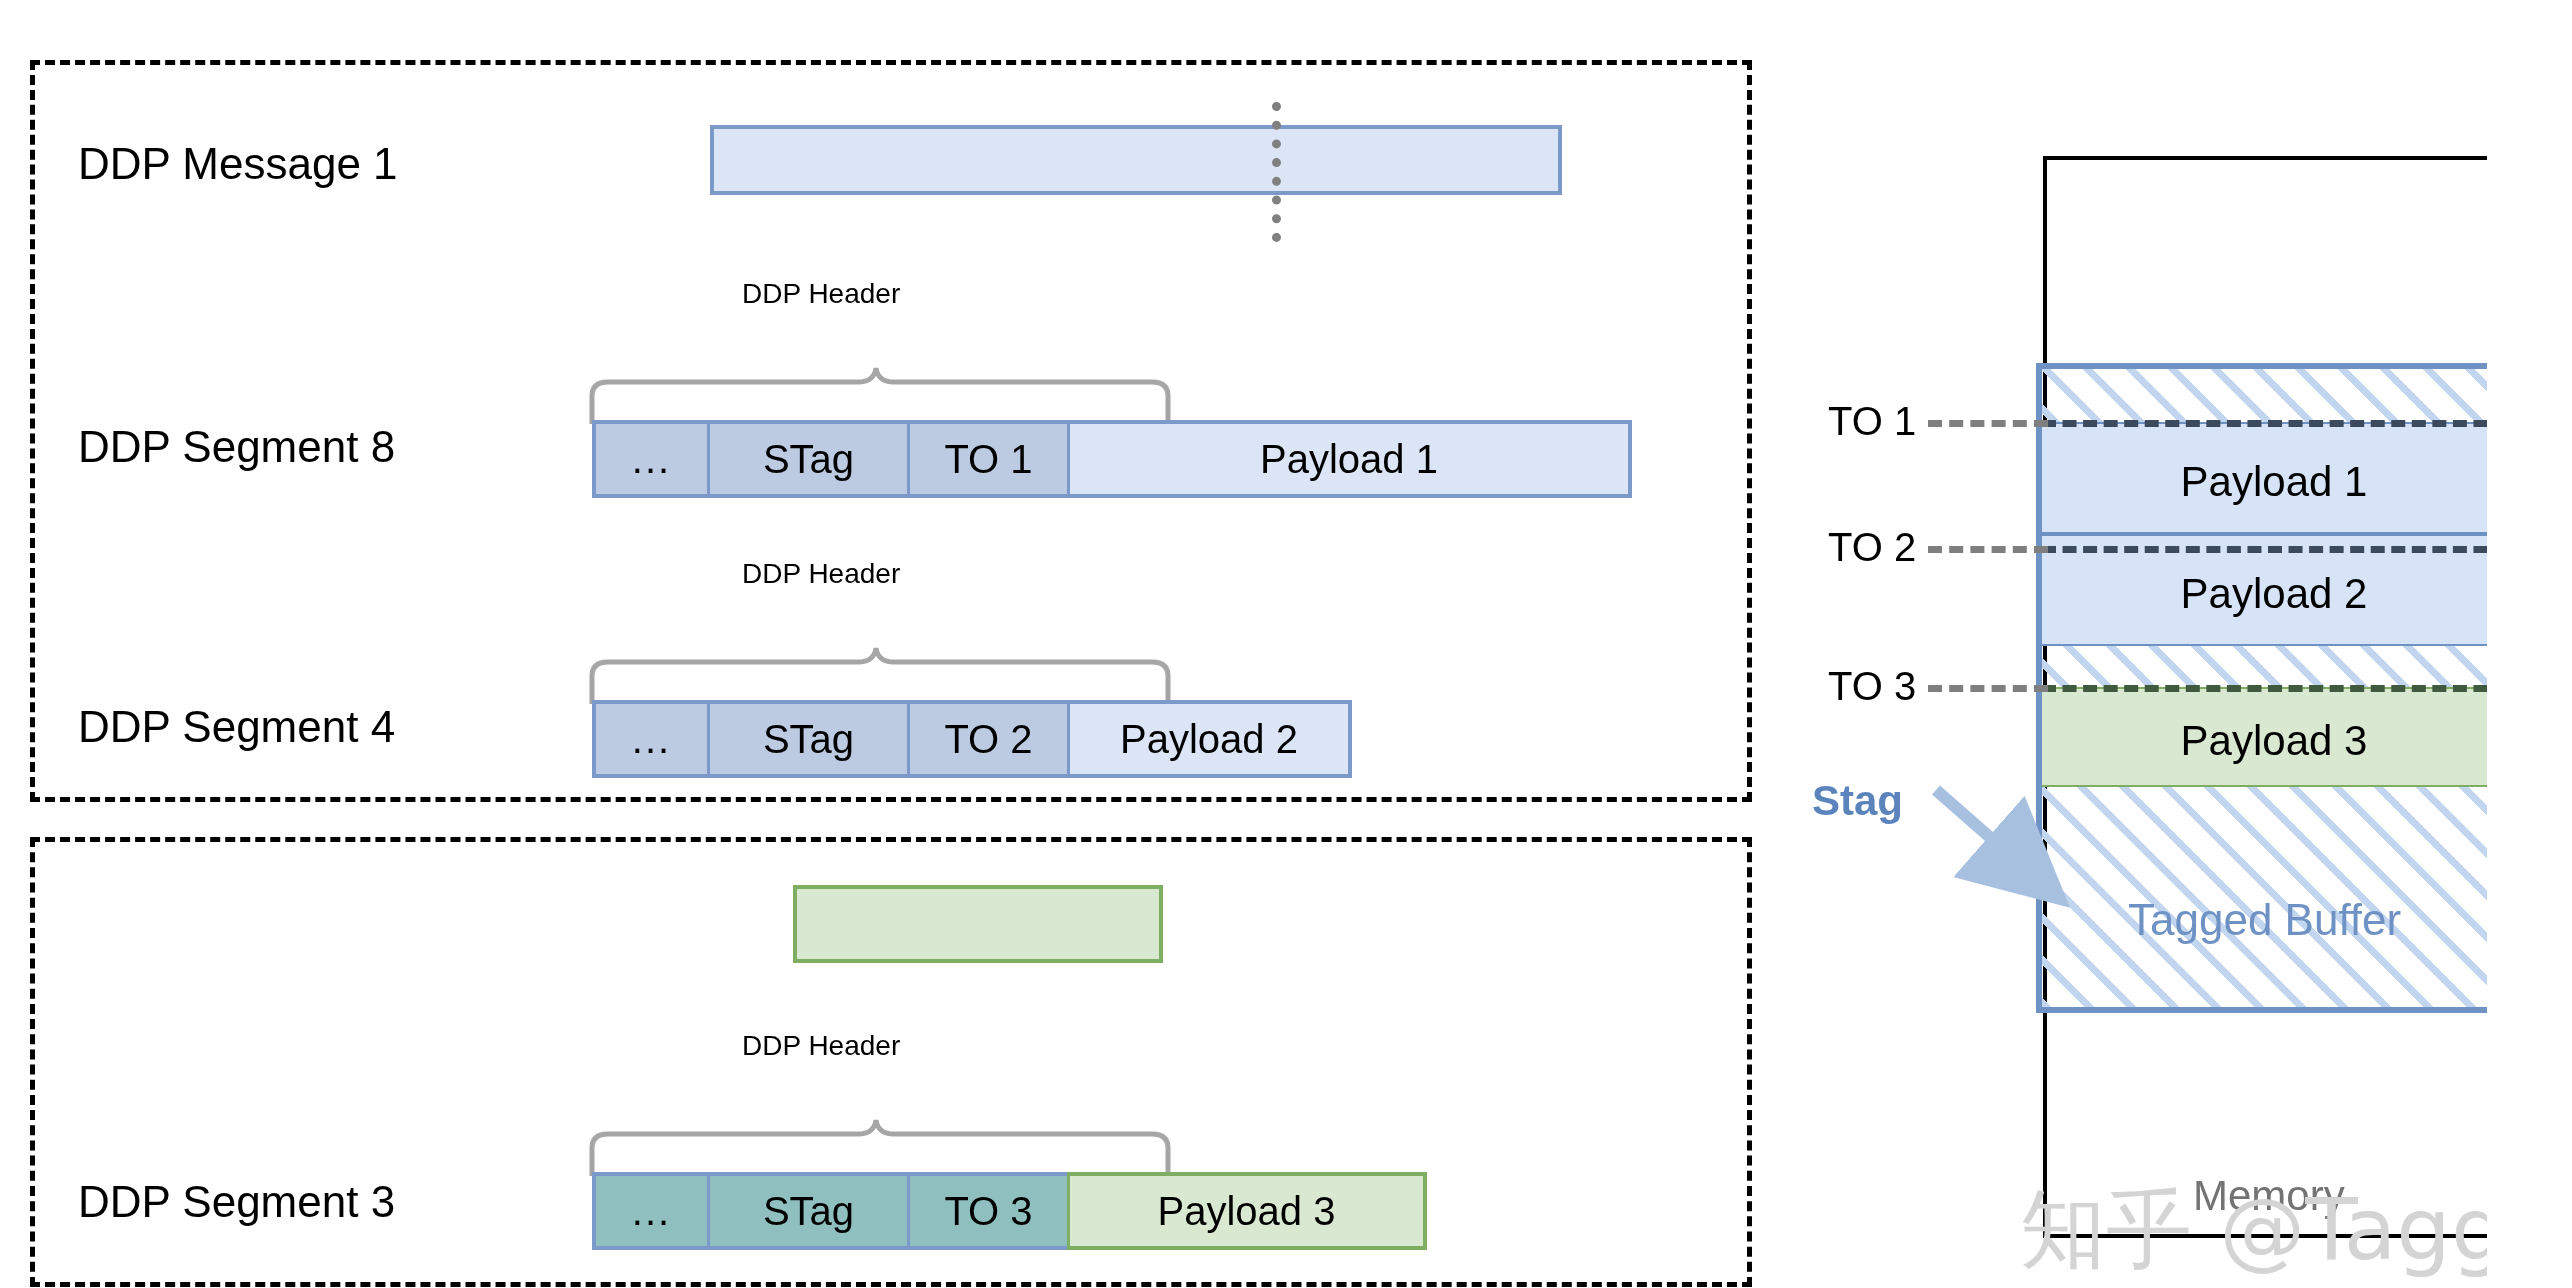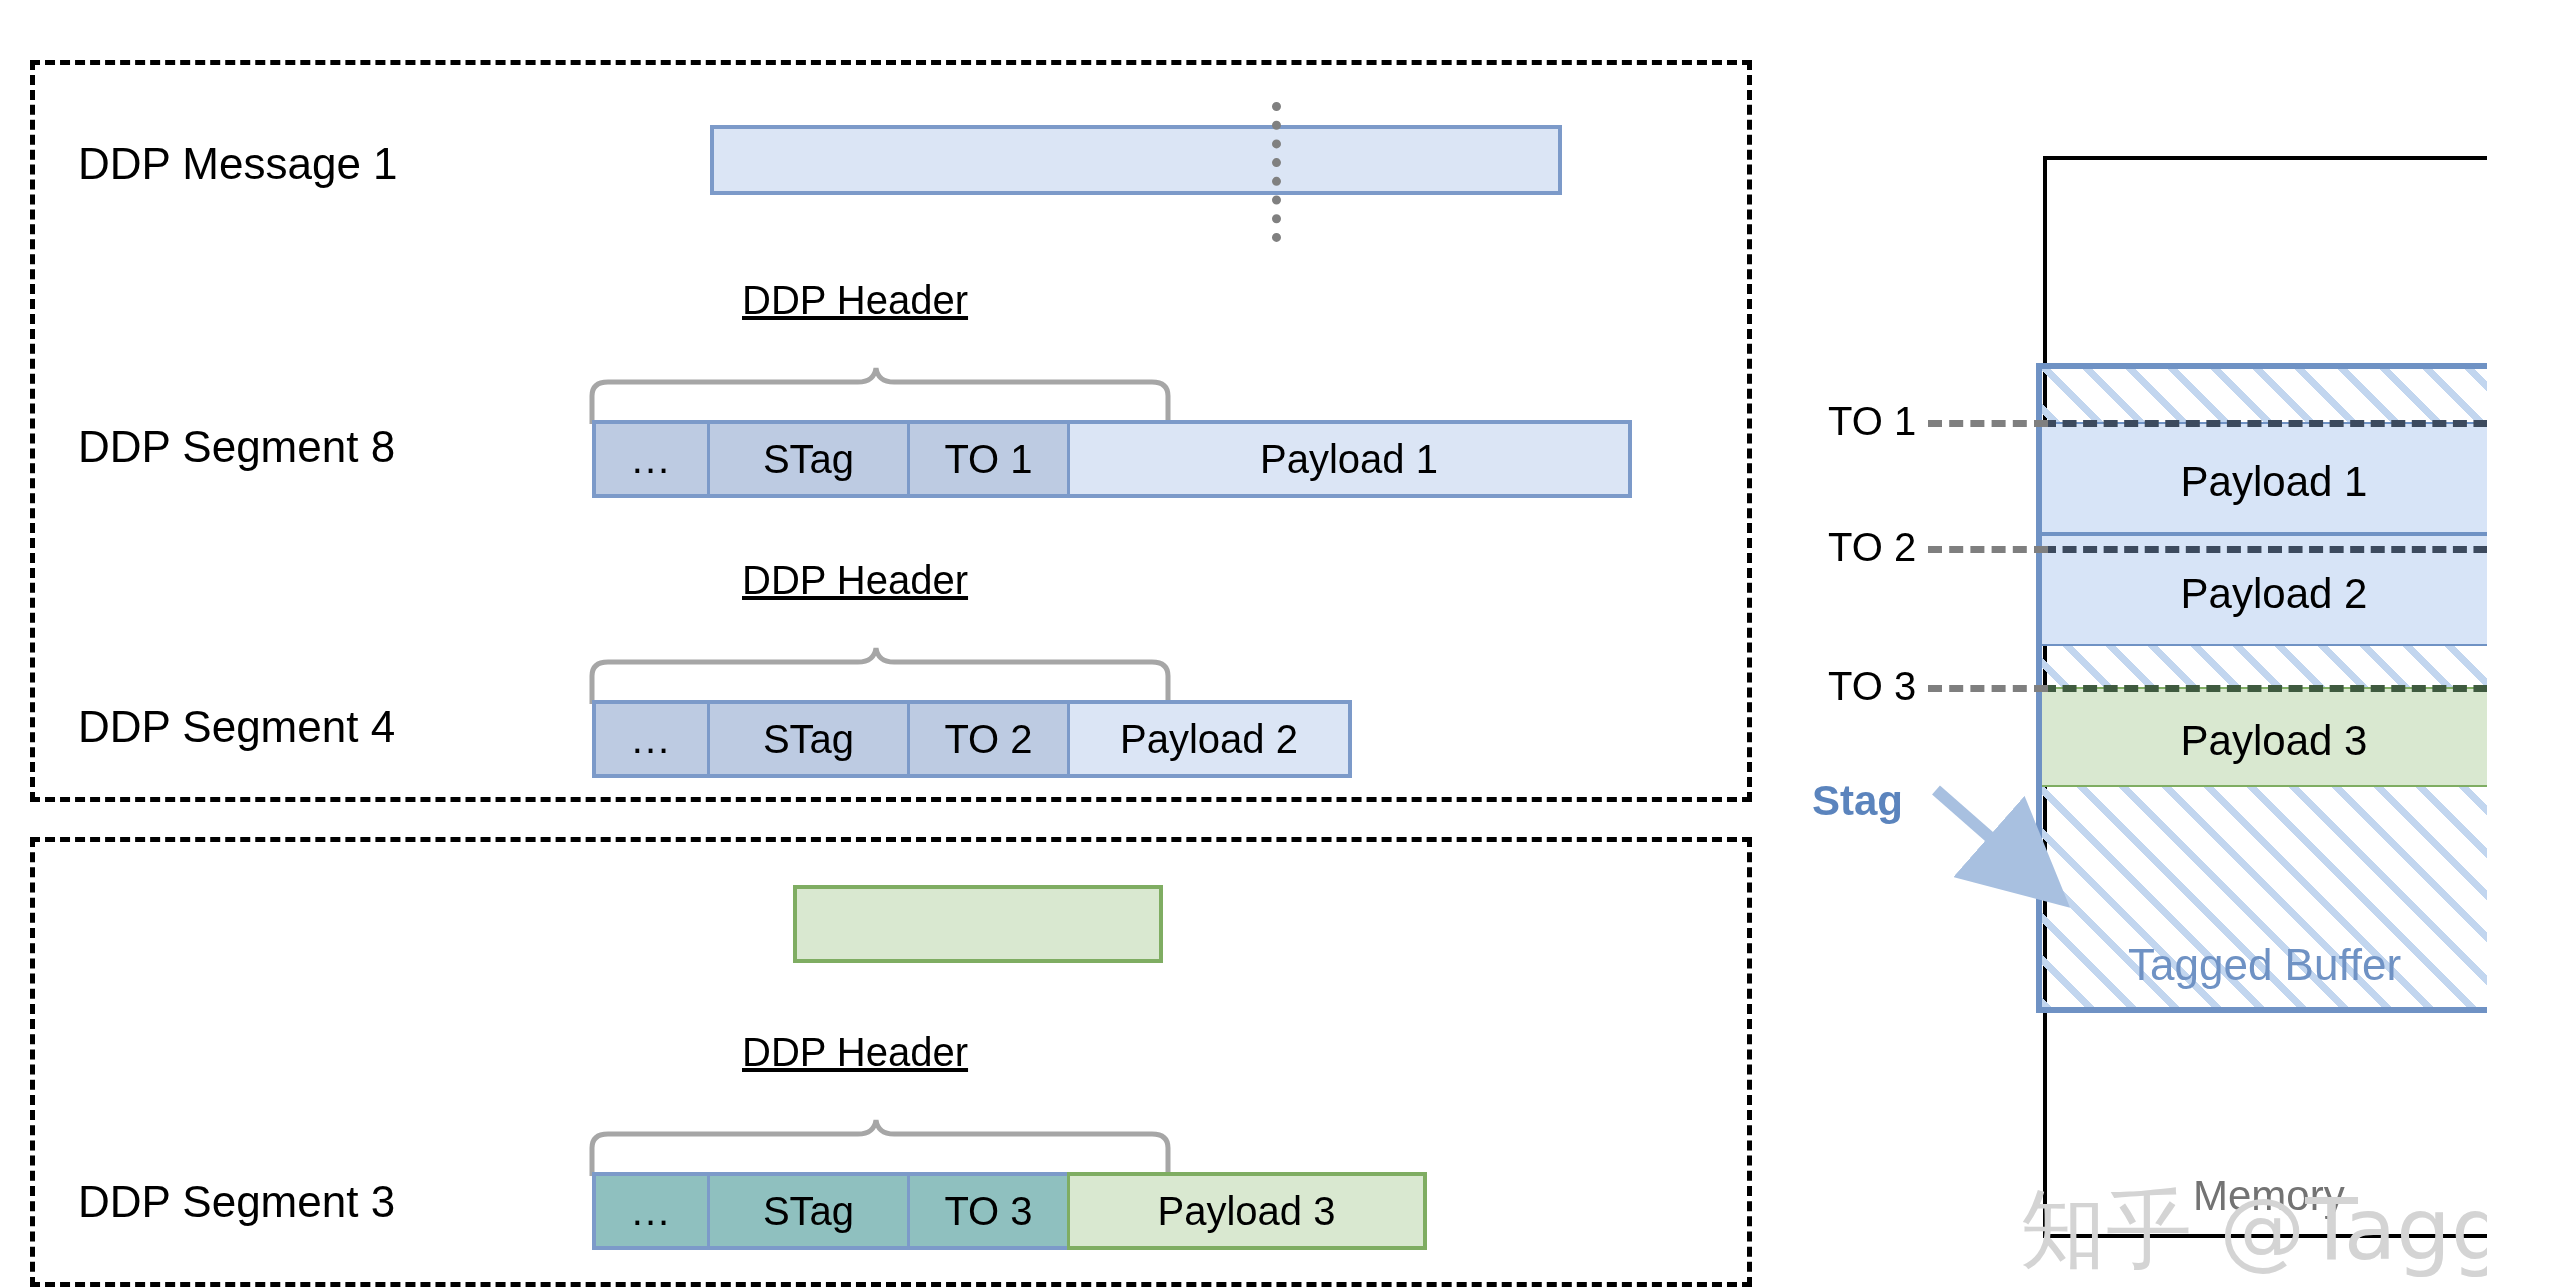--- a/index.html
+++ b/index.html
@@ -1,21 +1,21 @@
 <!DOCTYPE html>
 <html><head>
 <meta charset="utf-8">
 <style>
   html,body{margin:0;padding:0;background:#ffffff;}
   body{font-family:"Liberation Sans",sans-serif;}
   #stage{position:relative;width:2487px;height:1288px;background:#fff;overflow:hidden;margin-top:32px;}
 
   .lbl{position:absolute;color:#000;white-space:nowrap;}
   .rowlabel{font-size:44px;line-height:1;}
-  .hdrlabel{font-size:40px;line-height:1;text-decoration:underline;}
+  .hdrlabel{font-size:28px;line-height:1;}
   .cellTxt{font-size:40px;line-height:1;color:#000;}
 
   
   .groupbox{position:absolute;border:5px dashed #000;box-sizing:border-box;background:transparent;}
 
   
   .box{position:absolute;box-sizing:border-box;}
 
   
   .msg-blue{background:#dbe5f5;border:4px solid #7c9ac9;}
@@ -159,21 +159,21 @@
   <div class="todash" style="left:2042px;top:653px;border-top-color:#3f5a3f;width:466px;"></div>
 
   <div class="toleader" style="left:1928px;top:388px;width:120px;"></div>
   <div class="toleader" style="left:1928px;top:514px;width:120px;"></div>
   <div class="toleader" style="left:1928px;top:653px;width:120px;"></div>
 
   <div class="tolabel" style="left:1828px;top:367px;">TO 1</div>
   <div class="tolabel" style="left:1828px;top:493px;">TO 2</div>
   <div class="tolabel" style="left:1828px;top:632px;">TO 3</div>
 
-  <div class="tagbuflabel" style="left:2128px;top:908px;">Tagged Buffer</div>
+  <div class="tagbuflabel" style="left:2128px;top:863px;">Tagged Buffer</div>
 
   <div class="stag" style="left:1812px;top:745px;">Stag</div>
   <svg class="arrow" style="left:1930px;top:748px;" width="130" height="120" viewBox="0 0 130 120">
     <defs>
       <marker id="ah" markerWidth="9" markerHeight="9" refX="5" refY="4.5" orient="auto">
         <path d="M0,0 L9,4.5 L0,9 z" fill="#a8c0e0"></path>
       </marker>
     </defs>
     <line x1="6" y1="10" x2="104" y2="96" stroke="#a8c0e0" stroke-width="12" marker-end="url(#ah)"></line>
   </svg>

